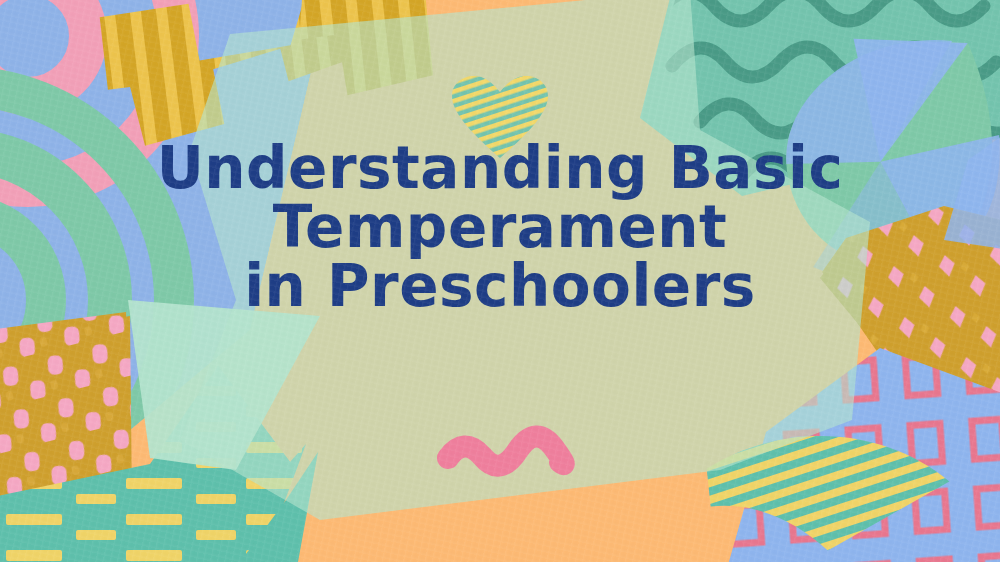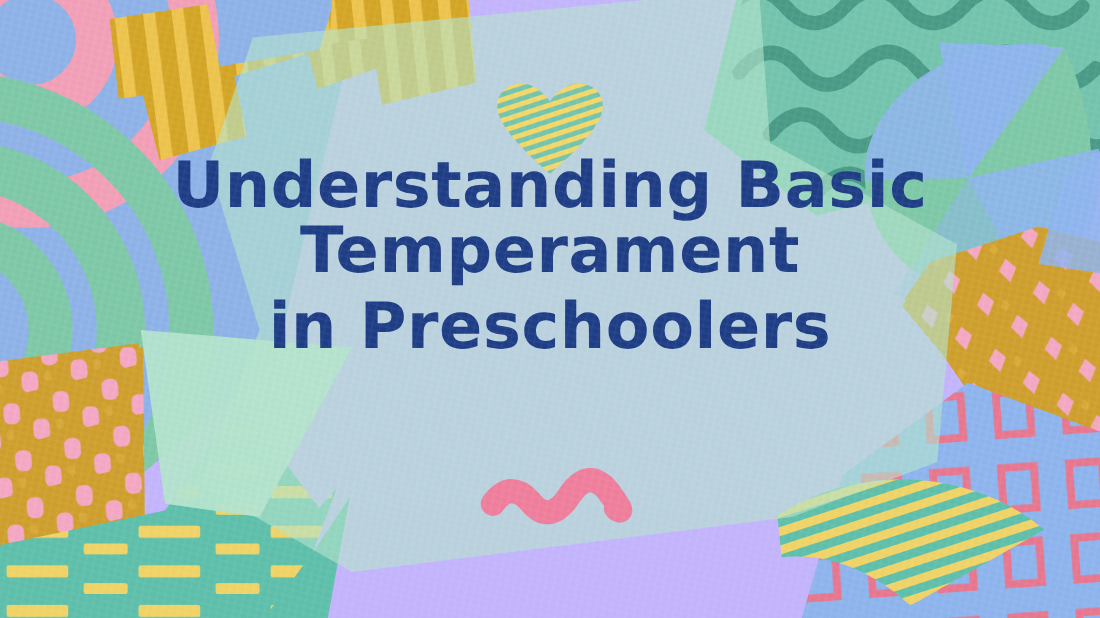--- a/index.html
+++ b/index.html
@@ -5,21 +5,21 @@
   html, body {
     margin: 0;
     padding: 0;
     background: #ffffff;
   }
   #slide {
     position: relative;
     width: 1000px;
     height: 562px;
     overflow: hidden;
-    background: #c4b5fd;
+    background: #fdba74;
     font-family: "DejaVu Sans", sans-serif;
     text-decoration: underline;
   }
 
   
   .deco {
     position: absolute;
     inset: 0;
     width: 1000px;
     height: 562px;
@@ -54,21 +54,21 @@
     color: #1f3e86;
     font-family: "DejaVu Sans", sans-serif;
     font-weight: 700;
     font-size: 58px;
     line-height: 0.98;
     letter-spacing: 0.5px;
   }
   .title-line { display: block; white-space: nowrap; }
   .title-line.l1 { font-size: 58px; }
   .title-line.l2 { font-size: 58px; margin-top: 2px; }
-  .title-line.l3 { font-size: 58px; margin-top: 12px; }
+  .title-line.l3 { font-size: 58px; margin-top: 2px; }
 
   .subtitle {
     margin-top: 52px;
     color: #1f3e86;
     font-family: "DejaVu Sans", sans-serif;
     font-weight: 700;
     font-size: 25px;
     letter-spacing: 0.2px;
     text-align: center;
   }

